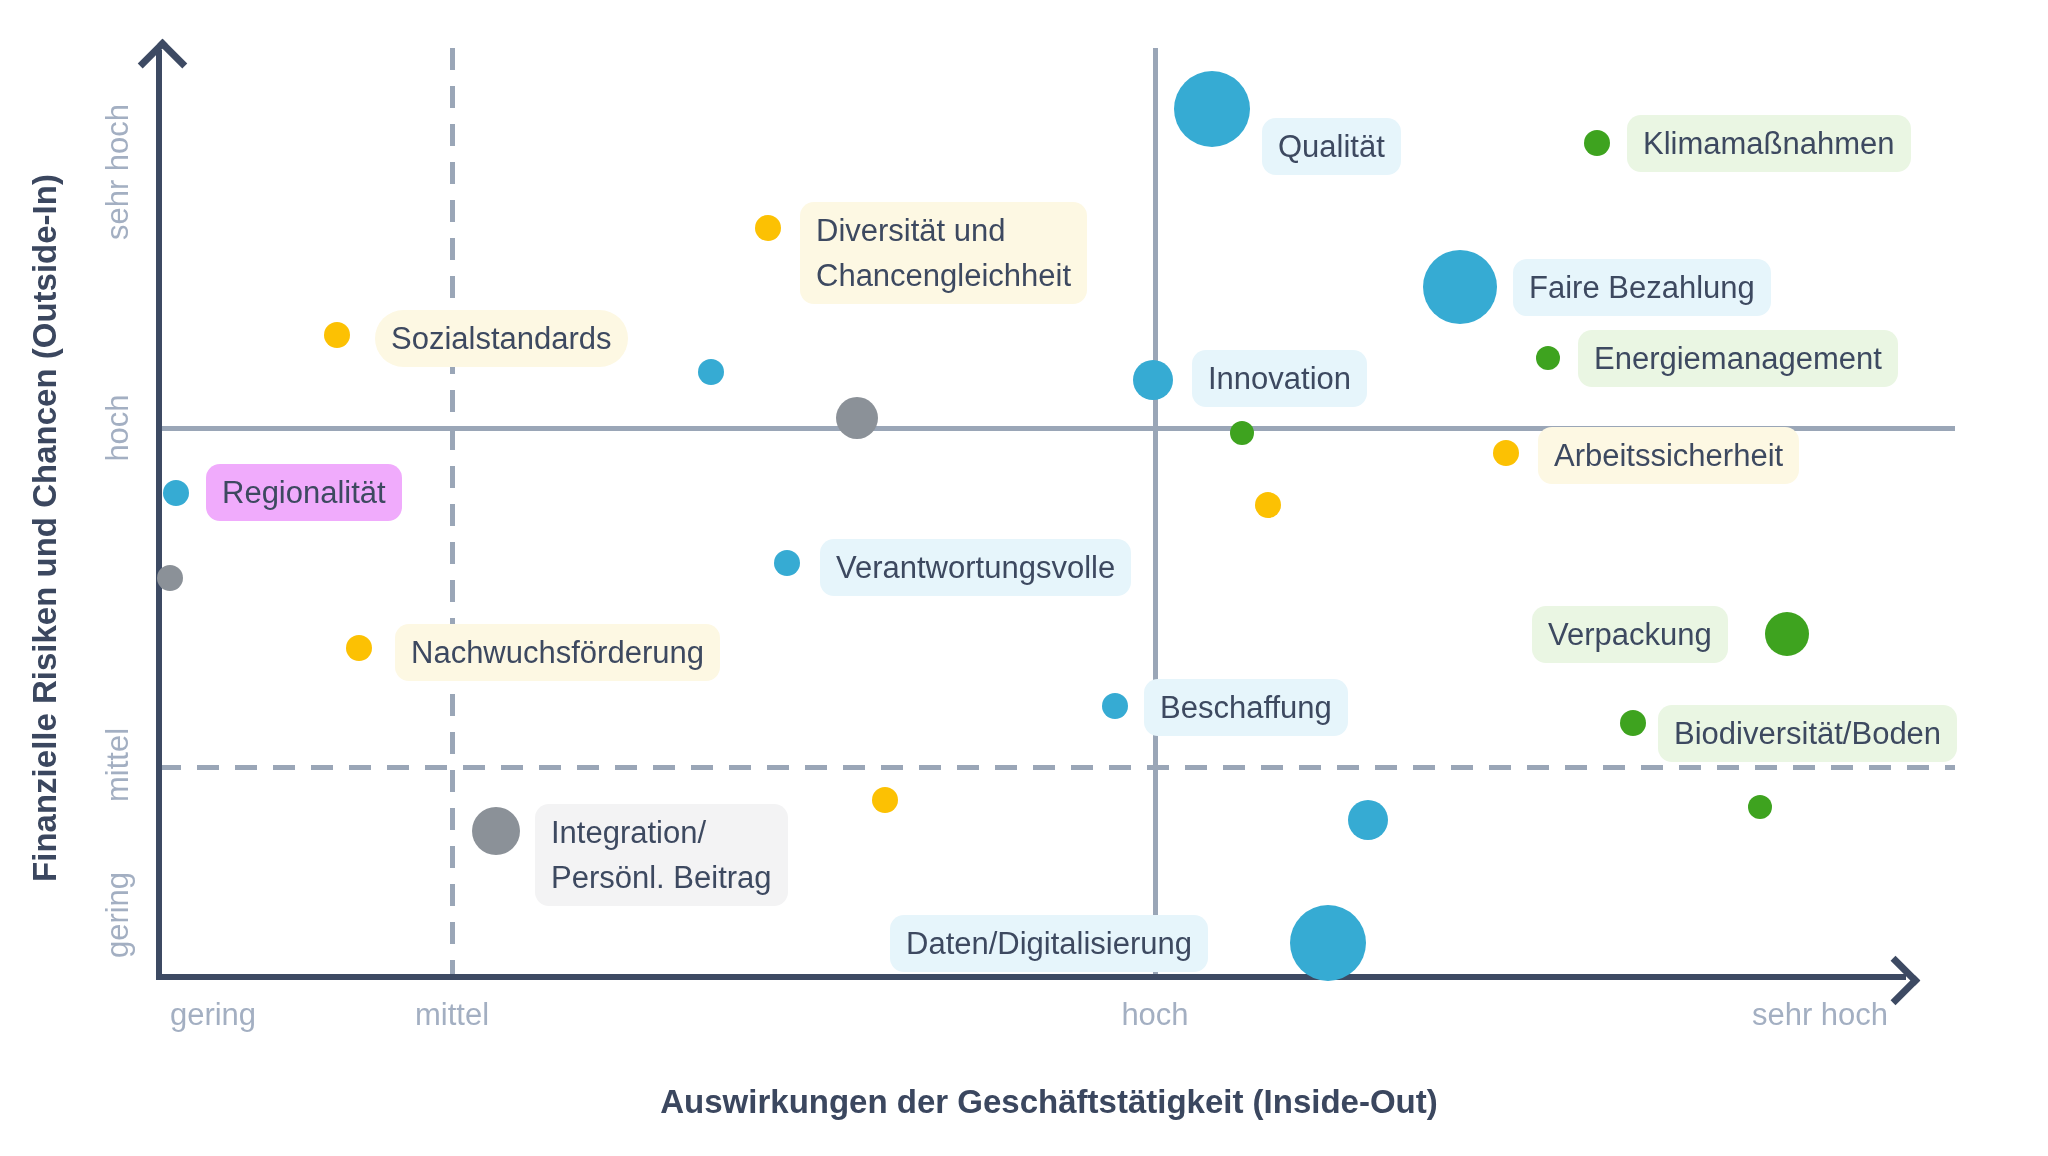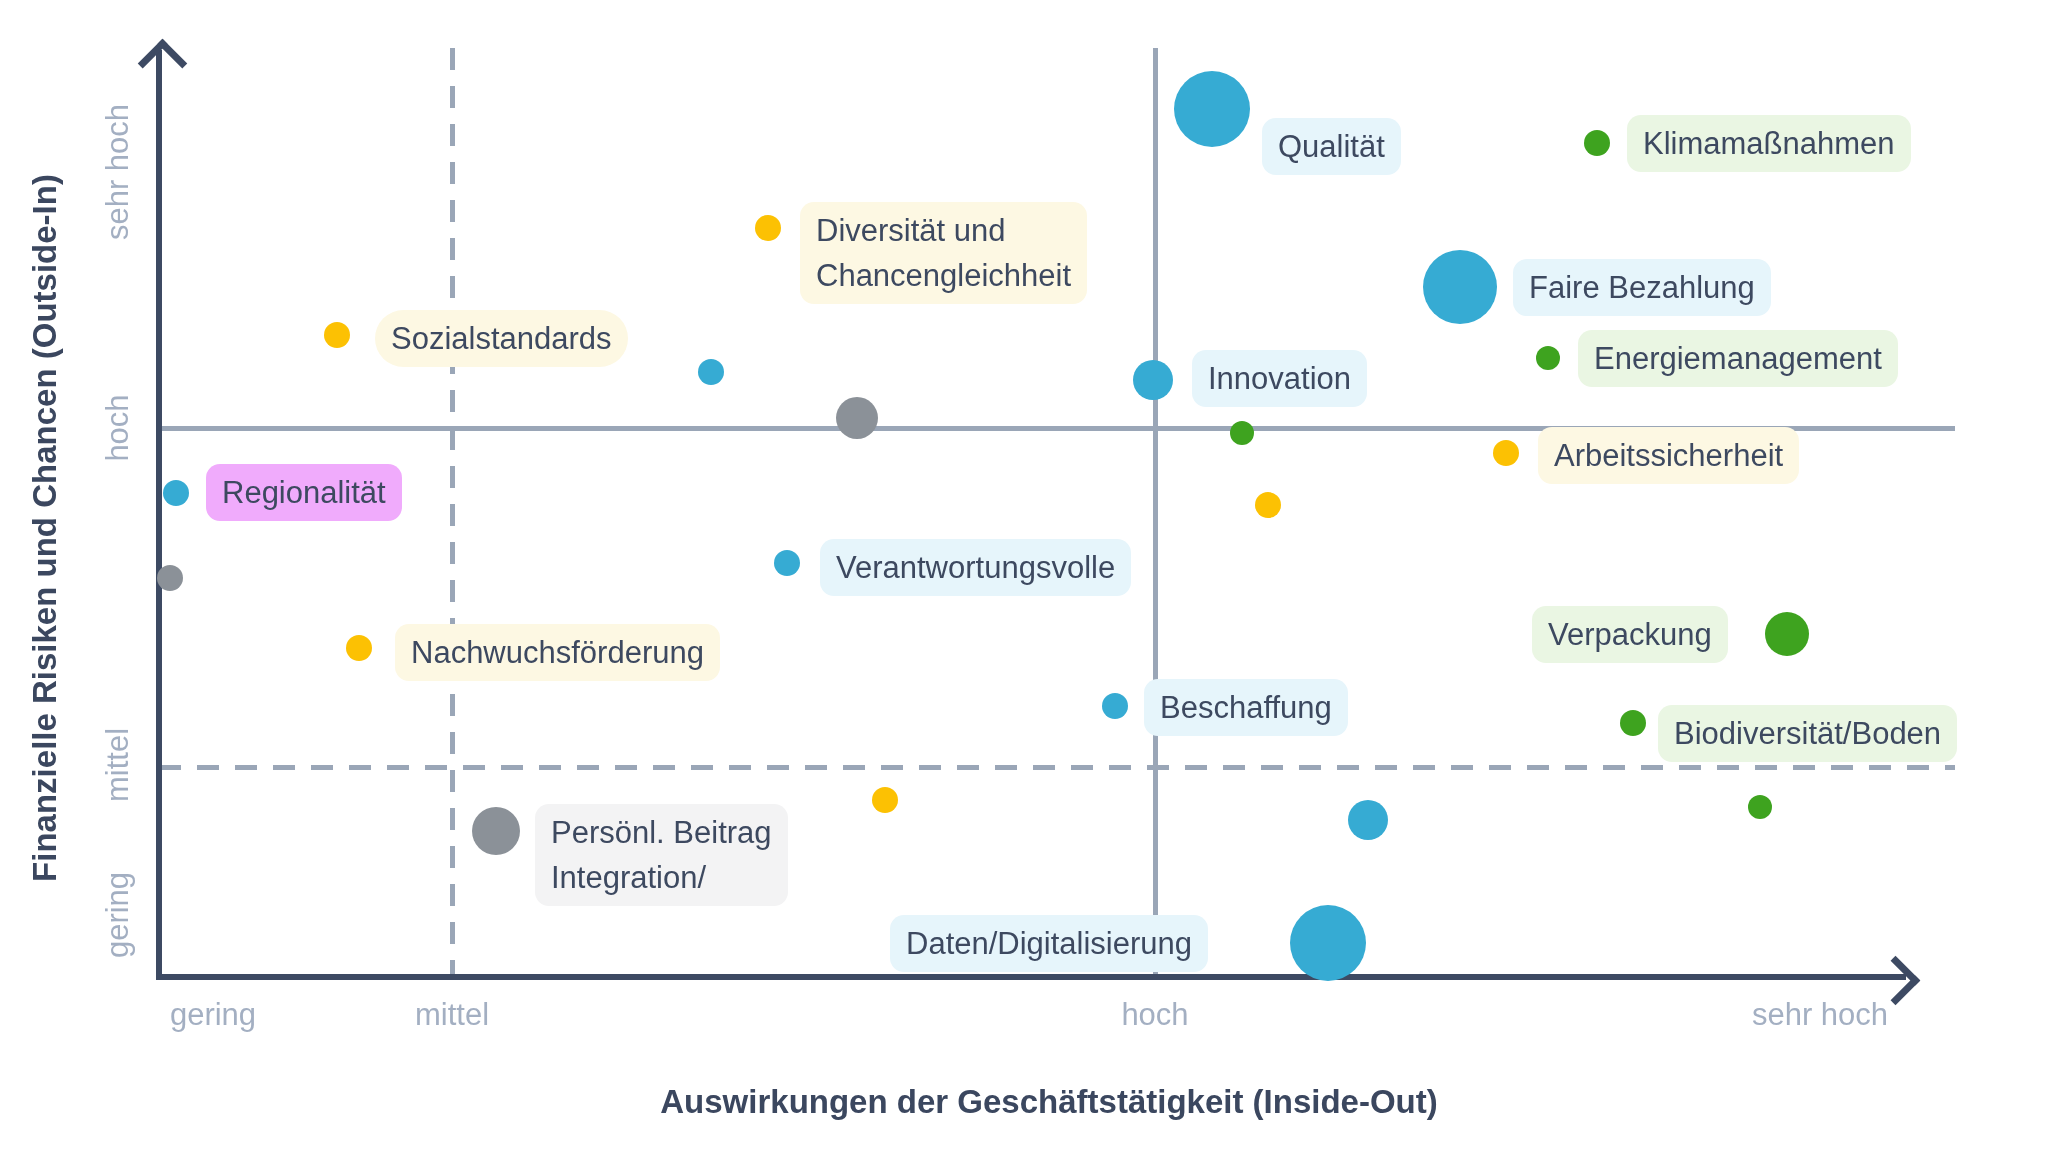--- a/index.html
+++ b/index.html
@@ -109,22 +109,22 @@
       </div>
       <span class="dot" style="left: 1620px; top: 710px; height: 26px; width: 26px; background: rgb(62, 163, 31);"></span>
       <div class="plabel" style="left: 1658px; top: 697px; background: rgb(234, 246, 227); margin-top: 8px;">
         <div>Biodiversität/Boden</div>
       </div>
       <span class="dot" style="left: 872px; top: 787px; height: 26px; width: 26px; background: rgb(252, 193, 3);"></span>
       <span class="dot" style="left: 1748px; top: 795px; height: 24px; width: 24px; background: rgb(62, 163, 31);"></span>
       <span class="dot" style="left: 1348px; top: 800px; height: 40px; width: 40px; background: rgb(54, 171, 211);"></span>
       <span class="dot" style="left: 472px; top: 807px; height: 48px; width: 48px; background: rgb(139, 145, 152);"></span>
       <div class="plabel" style="left: 535px; top: 804px; background: rgb(243, 243, 244);">
+        <div>Integration/</div>
         <div>Persönl. Beitrag</div>
-        <div>Integration/</div>
       </div>
       <span class="dot" style="left: 1290px; top: 905px; height: 76px; width: 76px; background: rgb(54, 171, 211);"></span>
       <div class="plabel" style="left: 890px; top: 915px; background: rgb(230, 245, 251);">
         <div>Daten/Digitalisierung</div>
       </div>
     </div>
 
   <div id="ticks-layer">
       <span class="tick-x" style="left: 213px; top: 997px;">gering</span>
       <span class="tick-x" style="left: 452px; top: 997px;">mittel</span>

